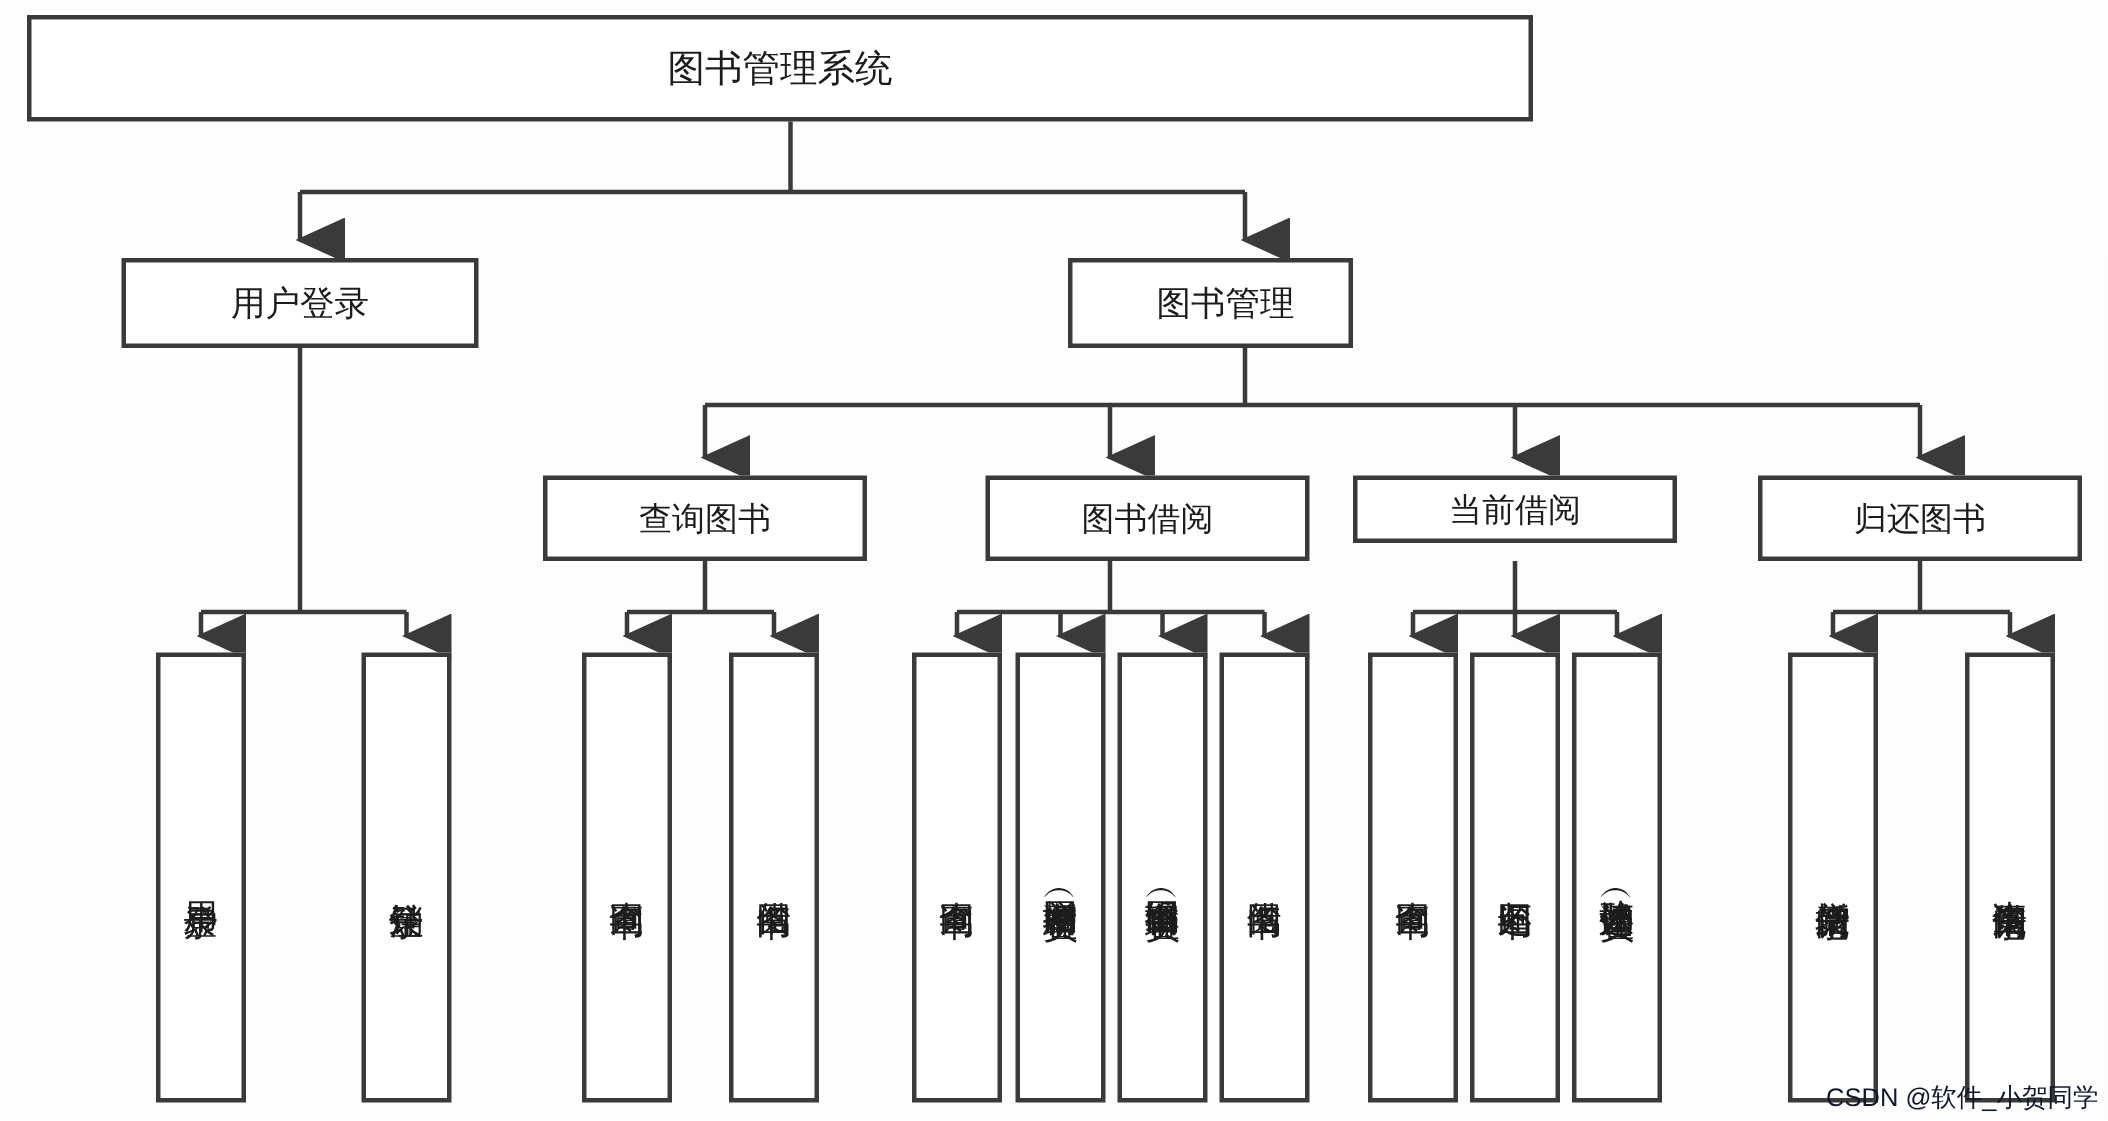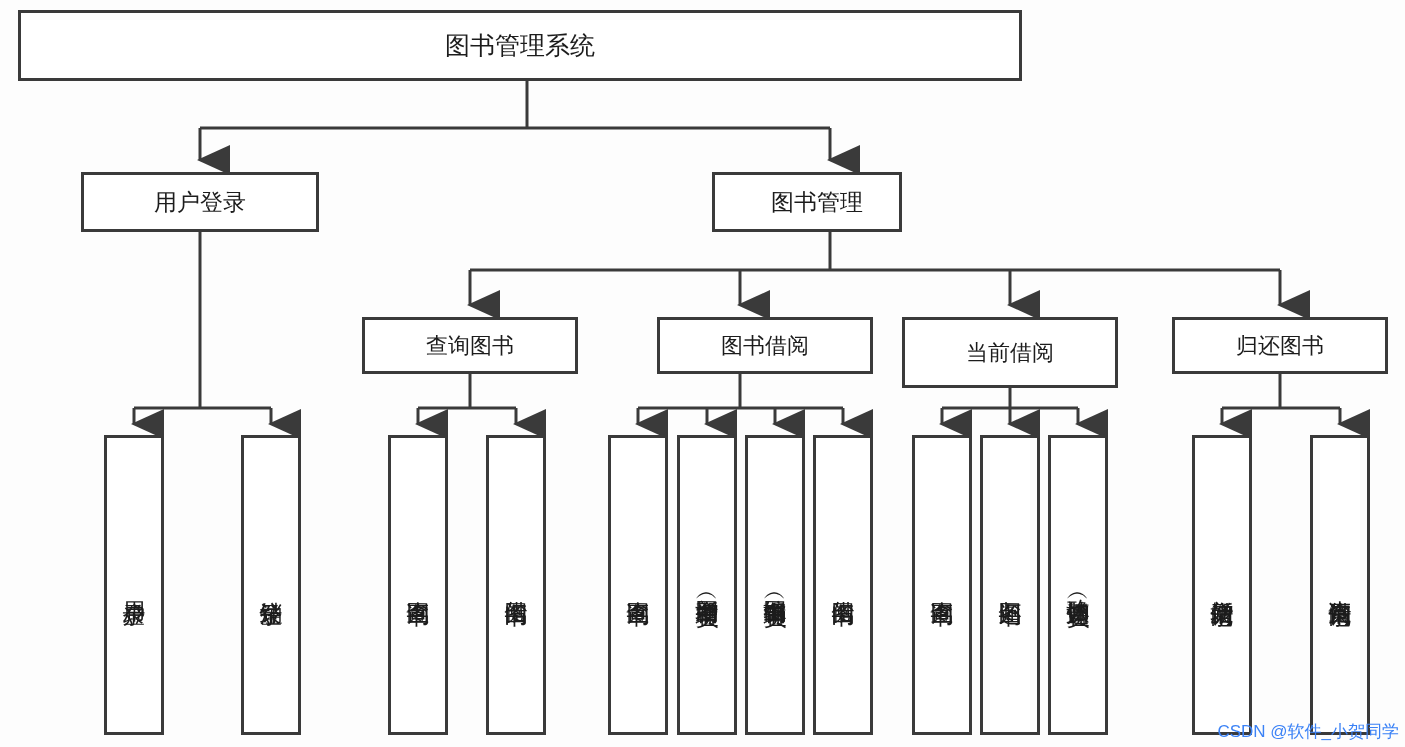--- a/index.html
+++ b/index.html
@@ -7,21 +7,21 @@
   #canvas{position:relative;width:1405px;height:747px;background:#fdfdfd;overflow:hidden;}
   svg.wires{position:absolute;left:0;top:0;width:1405px;height:747px;pointer-events:none;}
   .node{position:absolute;box-sizing:border-box;border:3px solid #3a3a3a;background:#ffffff;
         display:flex;align-items:center;justify-content:center;text-align:center;color:#1c1c1c;}
   .node.root{font-size:25px;}
   .node.lvl2{font-size:23px;}
   .node.lvl3{font-size:22px;}
   .node.leaf{font-size:23px;line-height:1.08;letter-spacing:1px;}
   .node.leaf .vtext{writing-mode:vertical-rl;text-orientation:upright;white-space:nowrap;
         display:block;max-height:285px;}
-  .wm{position:absolute;right:6px;bottom:4px;font-size:17px;color:#3b82f6;white-space:nowrap;}
+  .wm{position:absolute;right:6px;bottom:4px;font-size:17px;color:#0f172a;white-space:nowrap;}
 </style>
 </head>
 <body>
 
 <div id="canvas">
 
   <svg class="wires" viewBox="0 0 1405 747">
     <defs>
       <marker id="arrow" viewBox="0 0 10 11" refX="5" refY="10" markerWidth="10" markerHeight="11" orient="auto">
         <path d="M0,0 L10,0 L5,11 Z" fill="#3a3a3a"></path>
@@ -82,21 +82,21 @@
   <div class="node lvl2" style="left:712px;top:172px;width:190px;height:60px;padding-left:20px;">
     <span>图书管理</span>
   </div>
 
   <div class="node lvl3" style="left:362px;top:317px;width:216px;height:57px;">
     <span>查询图书</span>
   </div>
   <div class="node lvl3" style="left:632px;top:317px;width:216px;height:57px;margin-left:25px;">
     <span>图书借阅</span>
   </div>
-  <div class="node lvl3" style="left:902px;top:317px;width:216px;height:71px;text-align:right;">
+  <div class="node lvl3" style="left:902px;top:317px;width:216px;height:45px;text-align:right;">
     <span>当前借阅</span>
   </div>
   <div class="node lvl3" style="left:1172px;top:317px;width:216px;height:57px;">
     <span>归还图书</span>
   </div>
 
   <div class="node leaf" style="left:104px;top:435px;width:60px;height:300px;">
     <span class="vtext">用户登录</span>
   </div>
   <div class="node leaf" style="left:241px;top:435px;width:60px;height:300px;">

